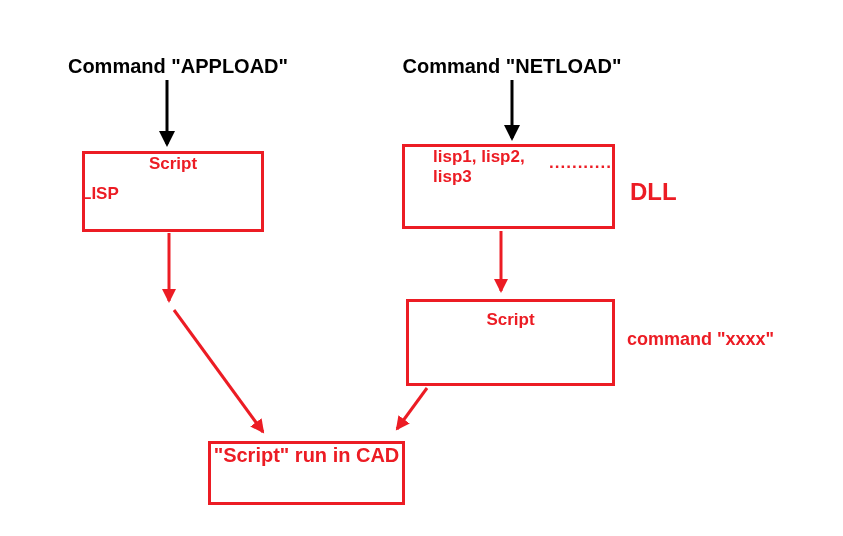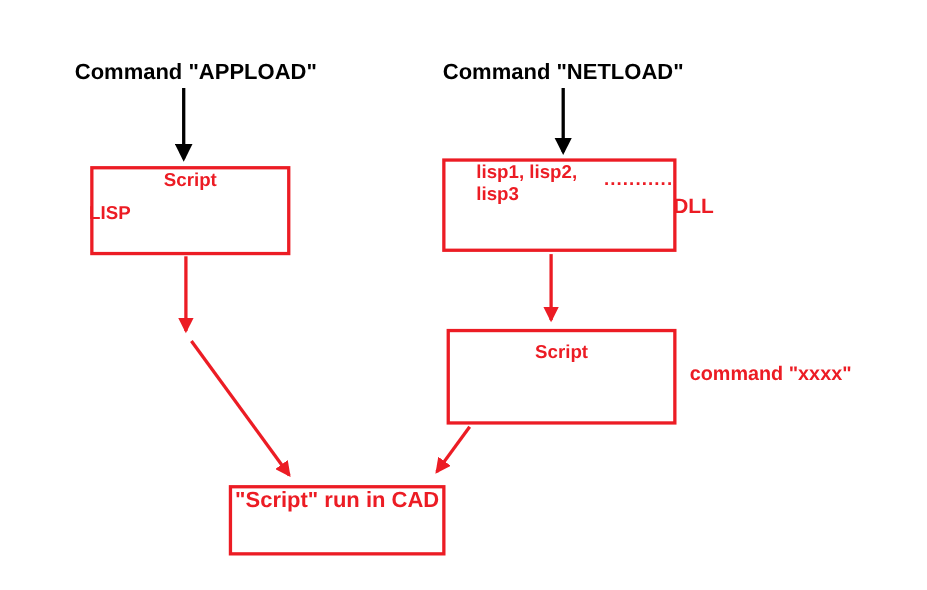--- a/index.html
+++ b/index.html
@@ -43,21 +43,21 @@
   #dll-list-box .line2 { margin-top: 6px; letter-spacing: 1px; }
   #net-script-box { left: 406px; top: 299px; width: 209px; height: 87px; font-size: 17px; padding-top: 8px; }
   #cad-run-box { left: 208px; top: 441px; width: 197px; height: 64px; font-size: 20px; white-space: nowrap; }
   .side-label {
     position: absolute;
     color: var(--red, #ec1c24);
     font-weight: 700;
     white-space: nowrap;
   }
   #lisp-label { left: 34px; top: 184px; font-size: 17px; margin-left: 47px; }
-  #dll-label { left: 612px; top: 178px; font-size: 19px; }
+  #dll-label { left: 630px; top: 178px; font-size: 24px; }
   #command-xxxx-label { left: 627px; top: 329px; font-size: 18px; }
   #arrows-layer {
     position: absolute;
     left: 0; top: 0;
     pointer-events: none;
   }
   #arrows-layer line { stroke-width: 3px; }
   .arrow-black { stroke: #000000; }
   .arrow-red { stroke: var(--red, #ec1c24); }
 </style>

